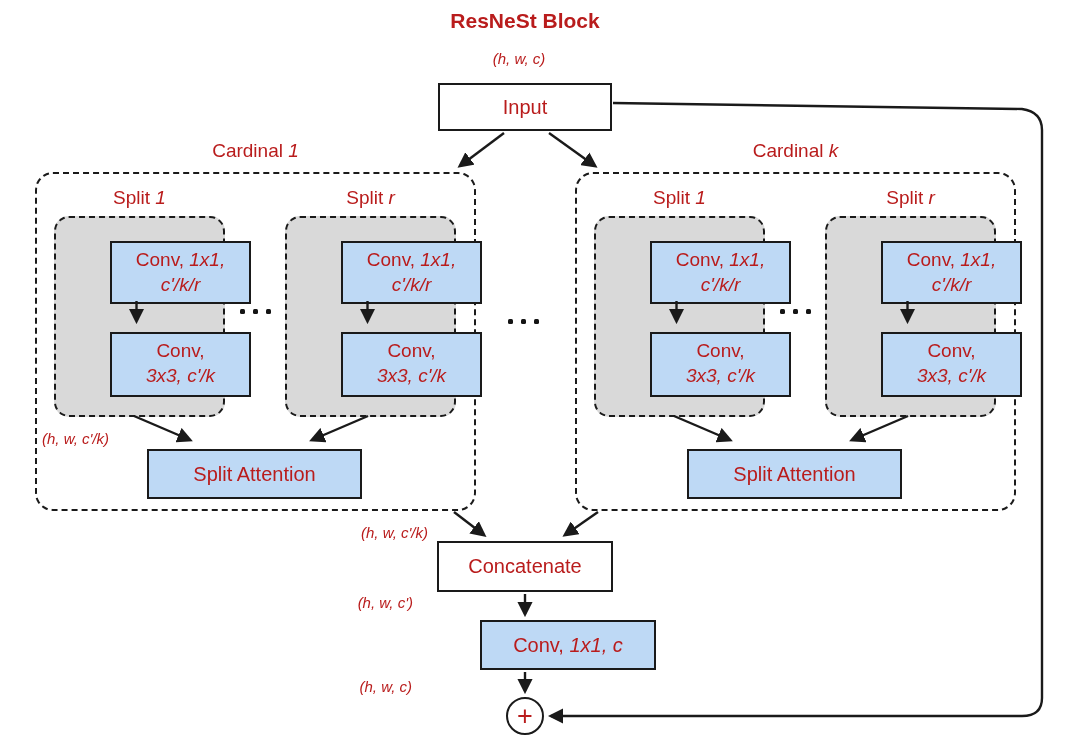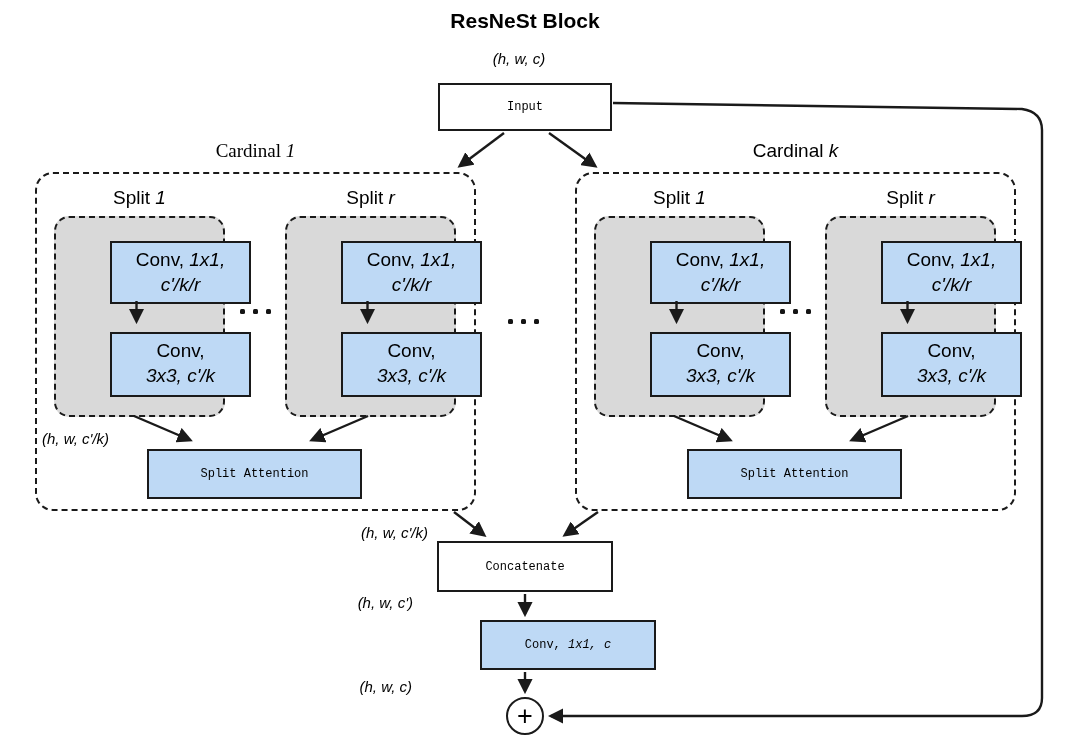--- a/index.html
+++ b/index.html
@@ -1,53 +1,53 @@
 <!DOCTYPE html>
 <html><head>
 <meta charset="utf-8">
 <style>
   html,body{margin:0;padding:0;background:#fff;}
   #stage{
     position:relative;width:1080px;height:748px;background:#ffffff;overflow:hidden;
-    font-family:"Liberation Sans",sans-serif;color:#000000;
+    font-family:"Liberation Sans",sans-serif;color:#b91c1c;
   }
   .abs{position:absolute;box-sizing:border-box;}
   .ctr{display:flex;align-items:center;justify-content:center;text-align:center;}
   .it{font-style:italic;}
   
   .solidbox{border:2.5px solid #1a1a1a;background:#fff;}
   .bluebox{border:2.5px solid #1a1a1a;background:#bed9f5;}
   .cardinal{border:2.5px dashed #1a1a1a;border-radius:18px;background:transparent;}
   .splitbox{border:2.5px dashed #1a1a1a;border-radius:15px;background:#d9d9d9;}
   
   .title{font-size:21px;font-weight:700;}
   .shape-label{font-size:15px;font-style:italic;line-height:22px;white-space:nowrap;}
   .right{text-align:right;}
-  .boxlabel{font-size:12px;font-family:Liberation Mono, monospace;}
+  .boxlabel{font-size:20px;}
   .grouplabel{font-size:19px;line-height:24px;text-align:center;white-space:nowrap;}
   .convtext{font-size:19px;line-height:25px;text-align:center;white-space:nowrap;padding-top:4px;margin-left:40px;}
   .dots{display:flex;gap:8px;align-items:center;justify-content:center;}
   .dots i{display:block;width:5px;height:5px;background:#141414;border-radius:1.5px;}
   .pluscircle{border:2.5px solid #1a1a1a;border-radius:50%;background:#fff;
     font-size:27px;font-weight:400;line-height:30px;}
   svg.connectors{position:absolute;left:0;top:0;pointer-events:none;}
 </style>
 </head>
 <body>
 
 <div id="stage">
 
   <div class="abs ctr title" style="left:375px;top:8px;width:300px;height:26px;">ResNeSt Block</div>
   <div class="abs ctr shape-label" style="left:419px;top:48px;width:200px;height:22px;">(h, w, c)</div>
 
   <div class="abs ctr solidbox boxlabel" style="left:438px;top:83px;width:174px;height:48px;">
     <span>Input</span>
   </div>
 
-  <div class="abs grouplabel" style="left:35px;top:139px;width:441px;font-family:Liberation Serif, serif;">
+  <div class="abs grouplabel" style="left:35px;top:139px;width:441px;">
     <span>Cardinal </span><span class="it">1</span>
   </div>
   <div class="abs grouplabel" style="left:575px;top:139px;width:441px;">
     <span>Cardinal </span><span class="it">k</span>
   </div>
 
   <div class="abs cardinal" style="left:35px;top:172px;width:441px;height:339px;">
 
     <div class="abs grouplabel" style="left:17px;top:12px;width:171px;">
       <span>Split </span><span class="it">1</span>

